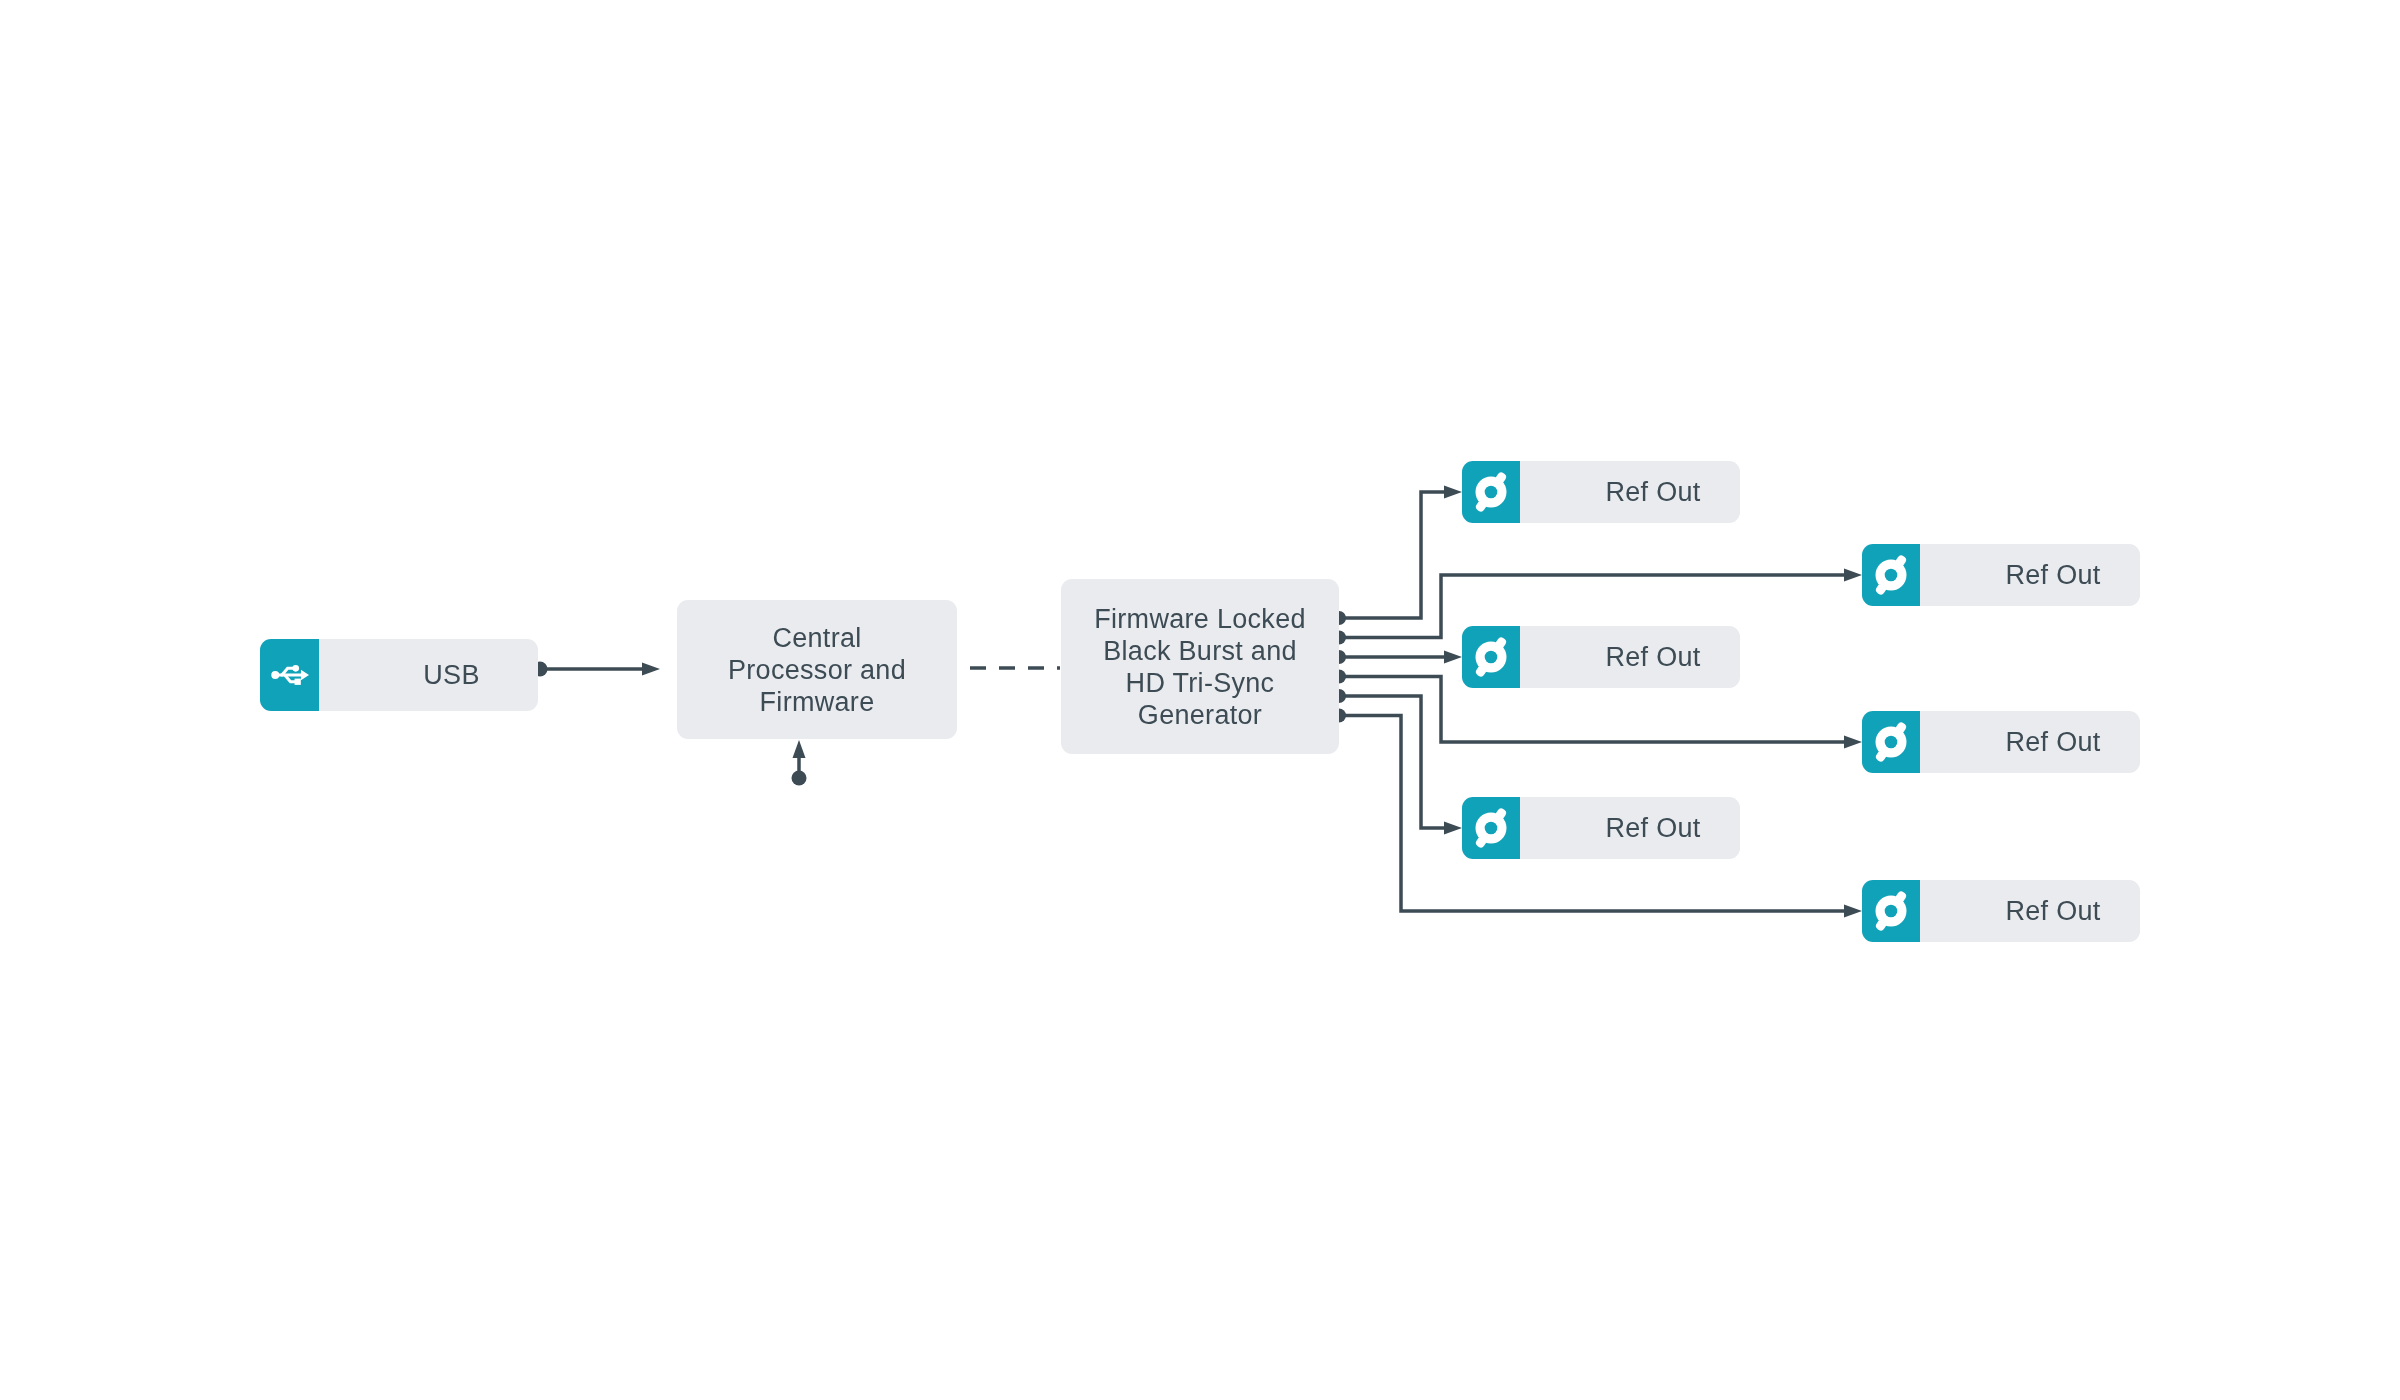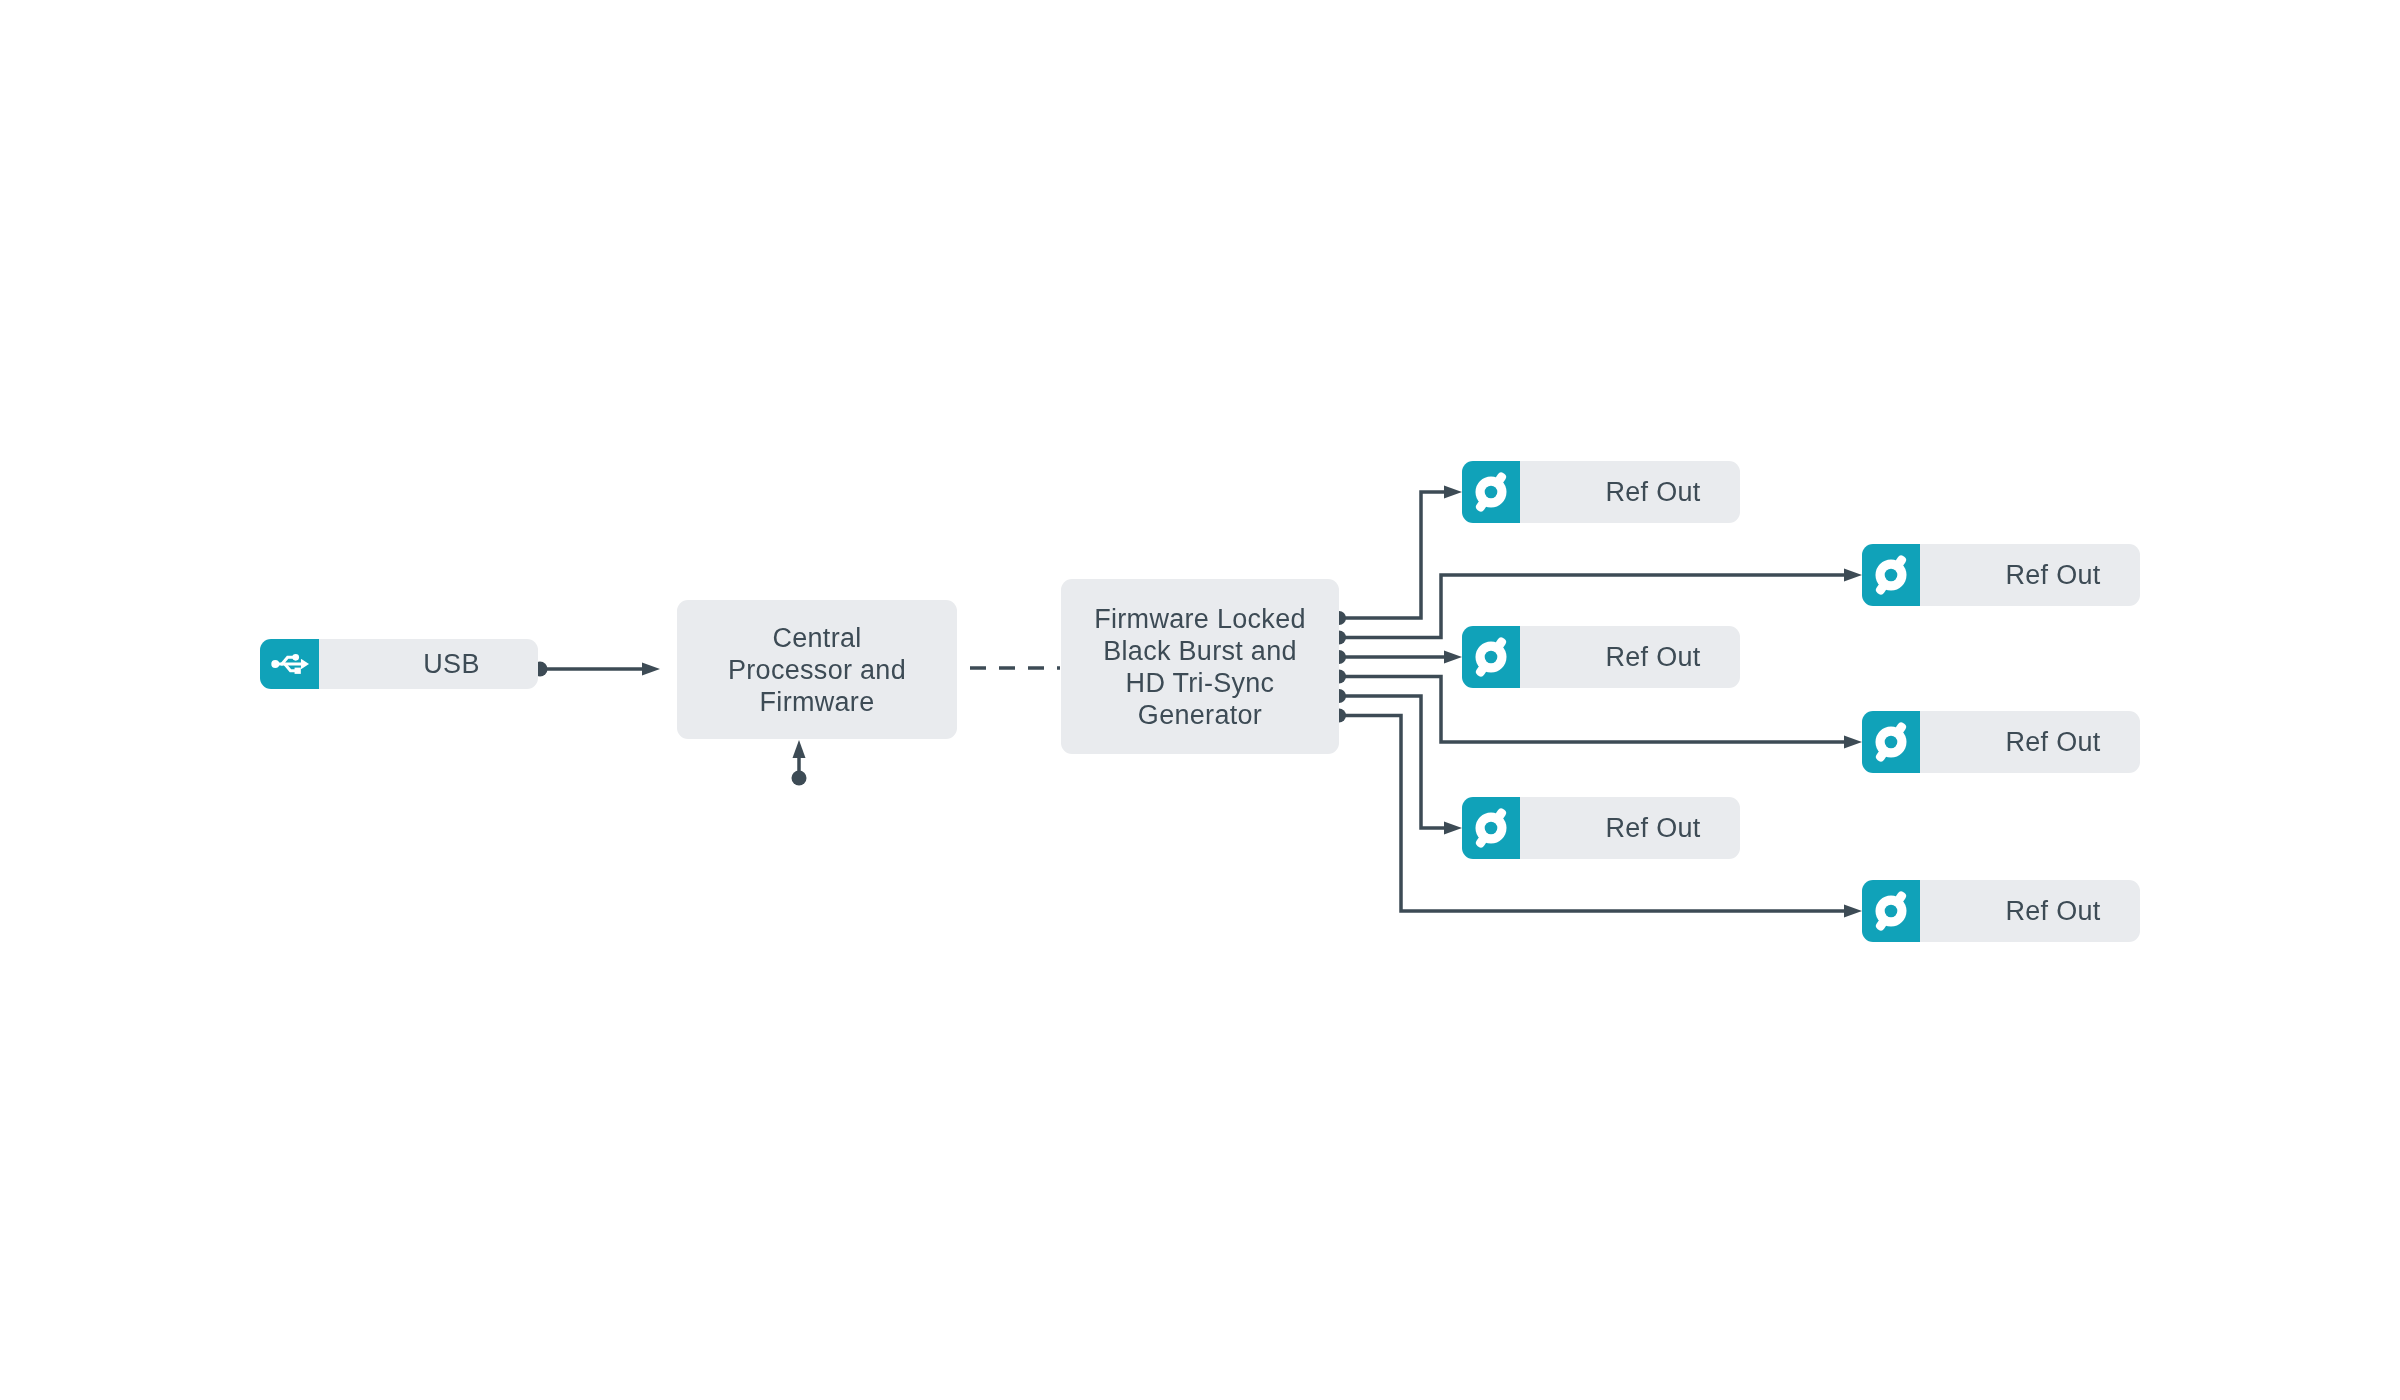--- a/index.html
+++ b/index.html
@@ -76,21 +76,21 @@
       <polygon points="792.5,758 799,740 805.5,758"></polygon>
       <polygon points="1444,485.5 1462,492 1444,498.5"></polygon>
       <polygon points="1844,568.5 1862,575 1844,581.5"></polygon>
       <polygon points="1444,650.5 1462,657 1444,663.5"></polygon>
       <polygon points="1844,735.5 1862,742 1844,748.5"></polygon>
       <polygon points="1444,821.5 1462,828 1444,834.5"></polygon>
       <polygon points="1844,904.5 1862,911 1844,917.5"></polygon>
     </g>
   </svg>
 
-  <div class="node" style="left:260px;top:639px;width:278px;height:50px">
+  <div class="node" style="left:260px;top:639px;width:278px;height:72px">
     <div class="icon-box" style="width:59px">
       <svg width="42" height="38" viewBox="0 0 44 40">
         <g fill="none" stroke="#fff" stroke-width="3.2" stroke-linecap="round">
           <path d="M7 20 H35"></path>
           <path d="M13.5 20 L19.5 13 H26"></path>
           <path d="M16.5 20 L22.5 27 H28"></path>
         </g>
         <circle cx="6.5" cy="20" r="4.2" fill="#fff"></circle>
         <circle cx="28" cy="13" r="3.5" fill="#fff"></circle>
         <rect x="26.8" y="23.8" width="6.6" height="6.6" fill="#fff"></rect>

